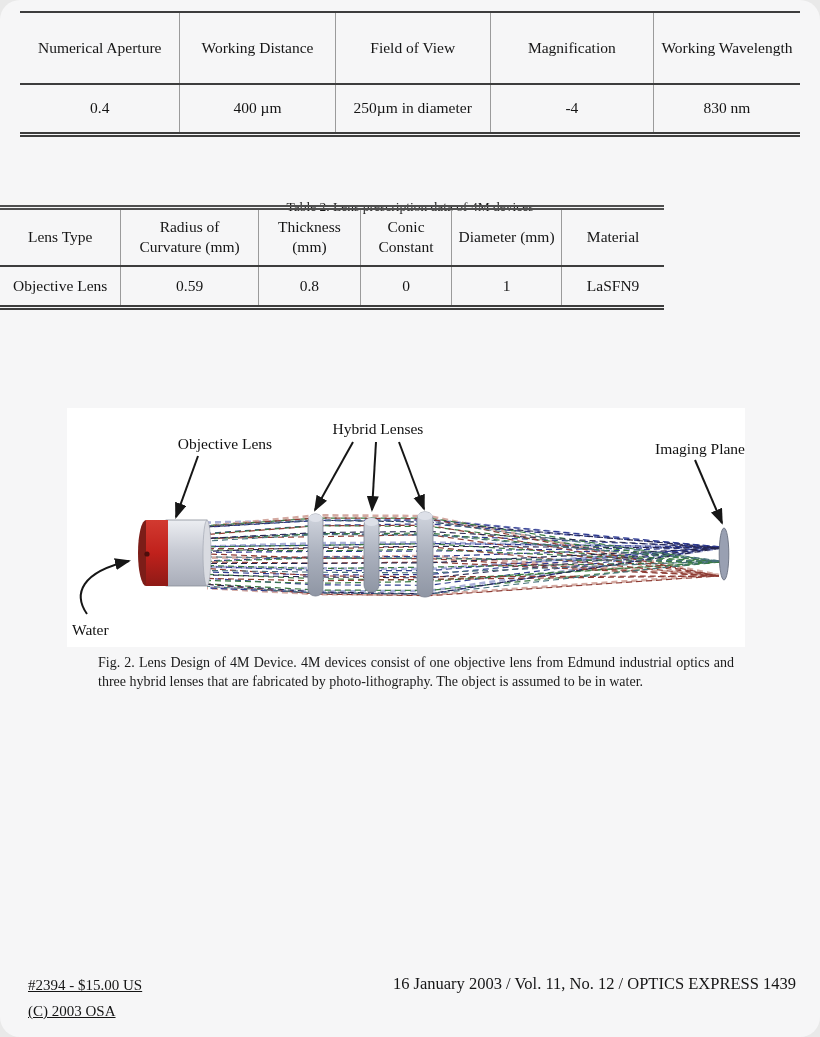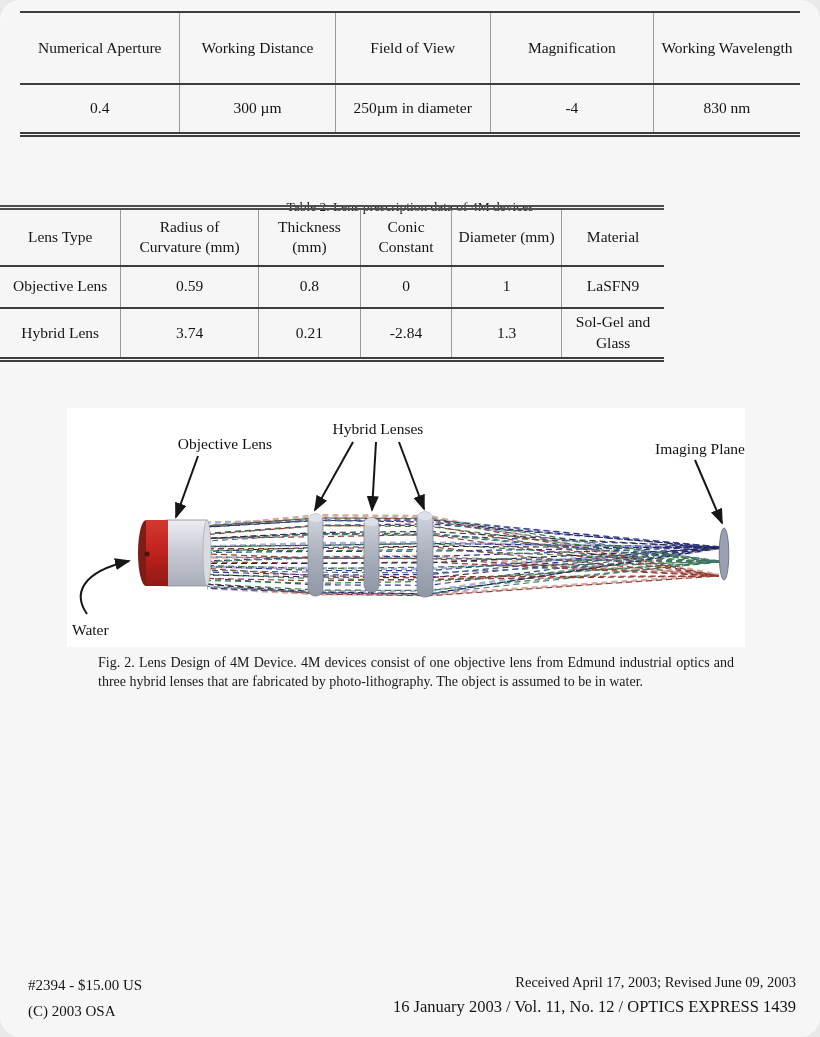--- a/index.html
+++ b/index.html
@@ -29,21 +29,21 @@
 
   
   .figpanel{position:absolute;left:67px;top:408px;width:678px;height:239px;background:#ffffff;}
   .figpanel svg{display:block;}
   .figlabel{font-size:15.5px;fill:#111;font-family:"Liberation Serif", serif;}
 
   .figcaption{position:absolute;left:98px;top:653px;width:636px;
               font-size:14px;line-height:19px;text-align:justify;color:#1a1a1a;font-family:Liberation Serif, serif;}
 
   
-  .footer-left{position:absolute;left:28px;top:972px;font-size:15px;line-height:26px;}
+  .footer-left{position:absolute;left:28px;top:972px;font-size:15px;line-height:26px;text-decoration:underline;}
   .footer-right{position:absolute;right:24px;top:971px;text-align:right;}
   .footer-right .fr1{font-size:14.5px;line-height:23px;}
   .footer-right .fr2{font-size:16.5px;line-height:26px;}
 </style>
 </head>
 <body>
 
 <div class="page">
 
   <div class="tblwrap" id="table1">
@@ -60,21 +60,21 @@
           <th>Numerical Aperture</th>
           <th>Working Distance</th>
           <th>Field of View</th>
           <th>Magnification</th>
           <th>Working Wavelength</th>
         </tr>
       </thead>
       <tbody>
         <tr>
           <td>0.4</td>
-          <td>300 µm</td>
+          <td>400 µm</td>
           <td>250µm in diameter</td>
           <td>-4</td>
           <td>830 nm</td>
         </tr>
       </tbody>
     </table>
   </div>
 
   <div class="t2caption">Table 2. Lens prescription data of 4M devices</div>
 
@@ -99,28 +99,20 @@
         </tr>
       </thead>
       <tbody>
         <tr class="r1">
           <td>Objective Lens</td>
           <td>0.59</td>
           <td>0.8</td>
           <td>0</td>
           <td>1</td>
           <td>LaSFN9</td>
-        </tr>
-        <tr class="r2">
-          <td>Hybrid Lens</td>
-          <td>3.74</td>
-          <td>0.21</td>
-          <td>-2.84</td>
-          <td>1.3</td>
-          <td>Sol-Gel and Glass</td>
         </tr>
       </tbody>
     </table>
   </div>
 
   <div class="figpanel">
     <svg width="678" height="239" viewBox="0 0 678 239">
       <defs>
         <marker id="ah" markerWidth="9" markerHeight="8" refX="7" refY="3" orient="auto" markerUnits="strokeWidth">
           <path d="M0,0 L8,3 L0,6 z" fill="#161616"></path>
@@ -229,17 +221,16 @@
     </svg>
   </div>
 
   <div class="figcaption">Fig. 2. Lens Design of 4M Device. 4M devices consist of one objective lens from Edmund industrial optics and three hybrid lenses that are fabricated by photo-lithography. The object is assumed to be in water.</div>
 
   <div class="footer-left">
     <div>#2394 - $15.00 US</div>
     <div>(C) 2003 OSA</div>
   </div>
   <div class="footer-right">
-    <div class="fr1">Received April 17, 2003; Revised June 09, 2003</div>
     <div class="fr2">16 January 2003 / Vol. 11,  No. 12 / OPTICS EXPRESS  1439</div>
   </div>
 
 </div>
 
 </body></html>

